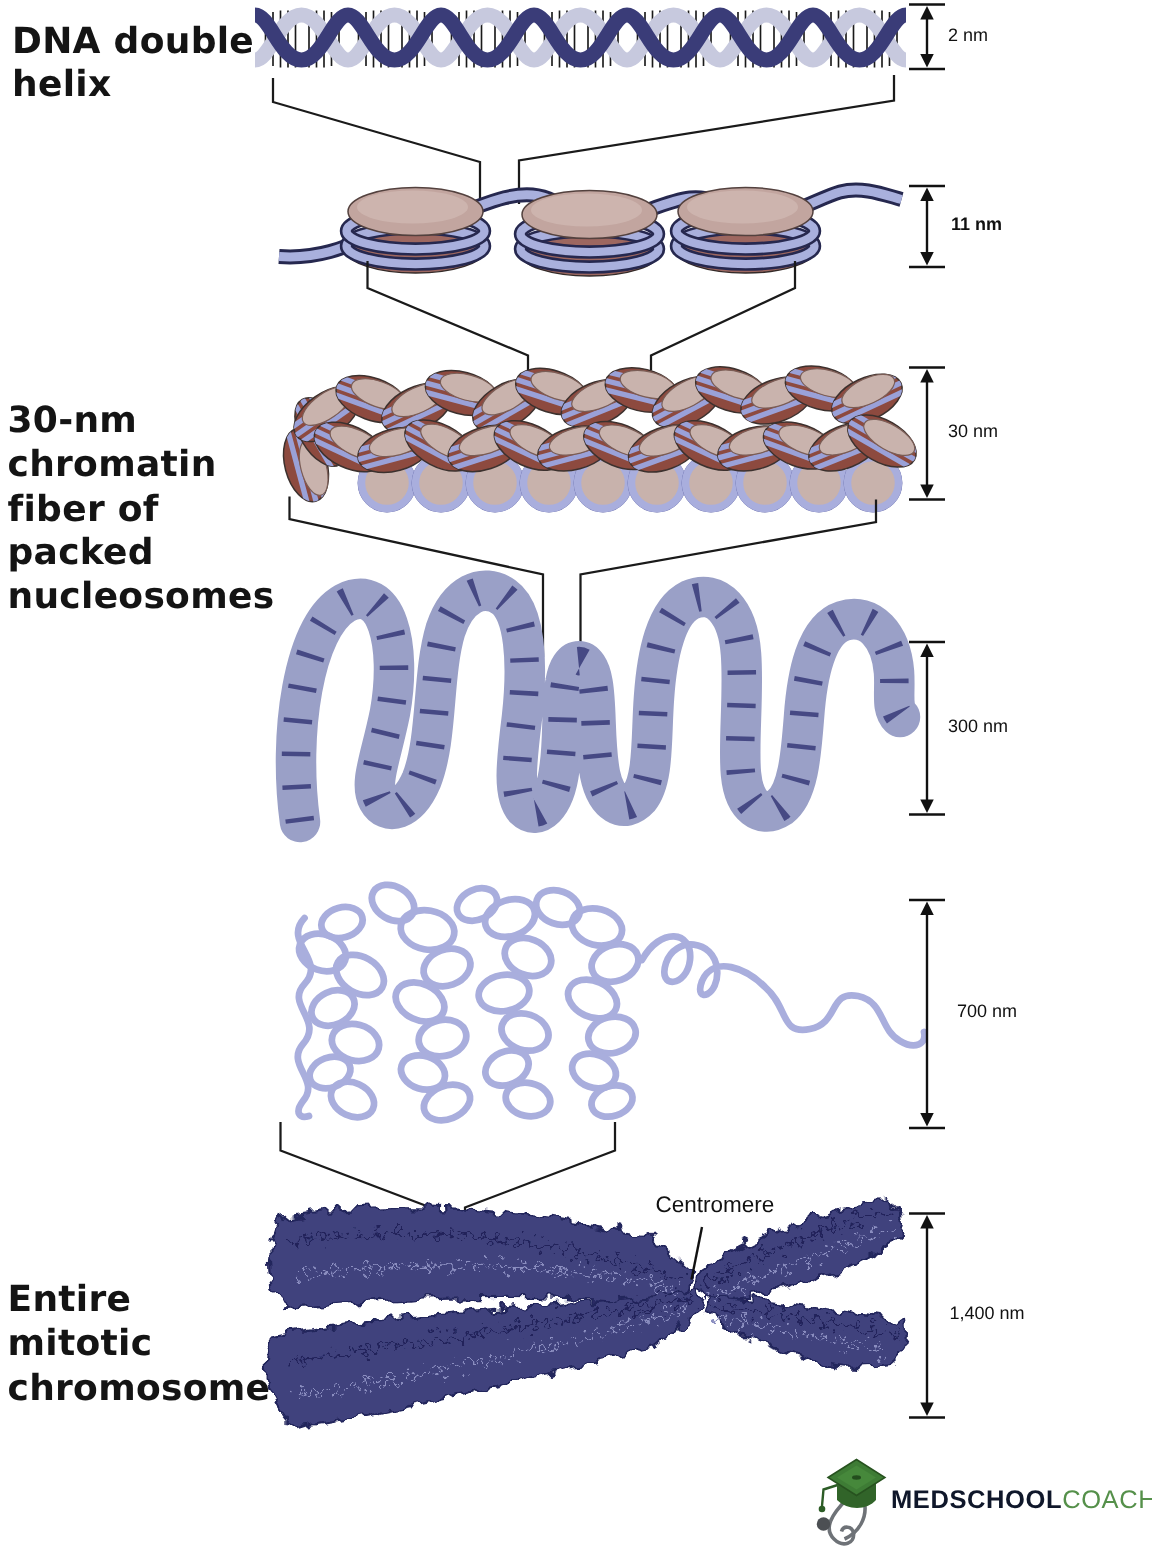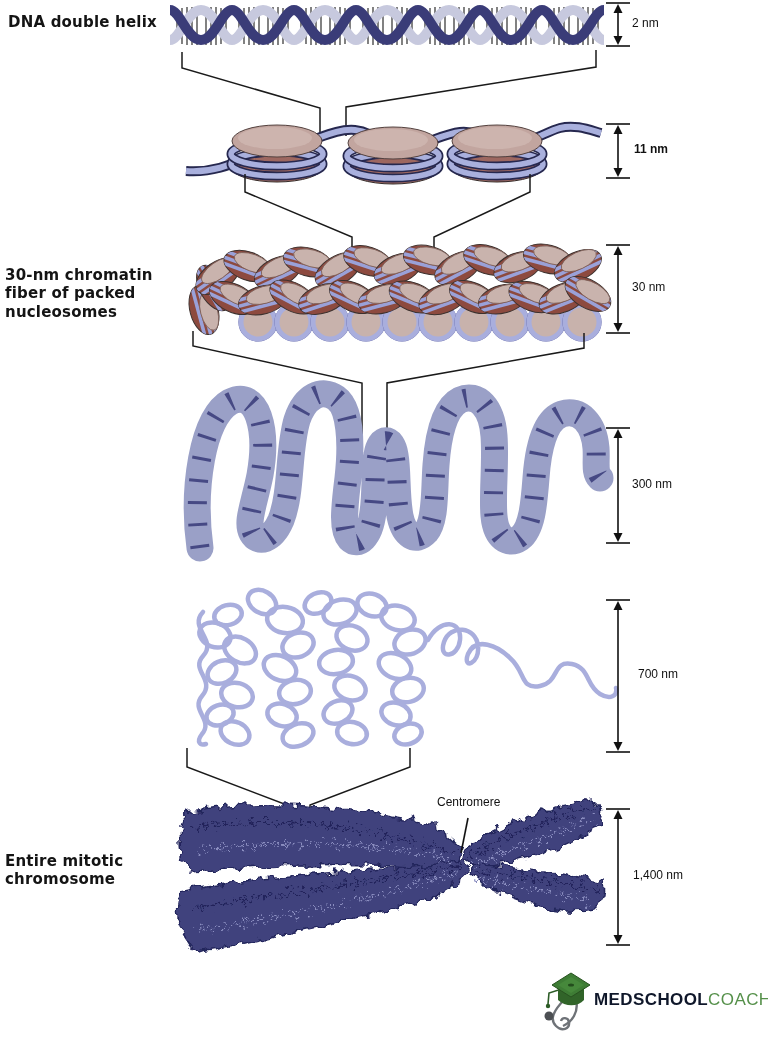--- a/index.html
+++ b/index.html
@@ -1,22 +1,22 @@
 <!DOCTYPE html>
 <html><head>
 <meta charset="utf-8">
 <style>
   html,body{margin:0;padding:0;background:#fff;}
   #stage{position:relative;width:768px;height:1037px;background:#ffffff;overflow:hidden;
          font-family:"DejaVu Sans",sans-serif;}
-  .hand{position:absolute;color:#141414;font-weight:700;font-size:15px;line-height:1.22;
+  .hand{position:absolute;color:#141414;font-weight:700;font-size:24px;line-height:1.22;
         font-family:"DejaVu Sans",sans-serif;letter-spacing:.2px;}
   .meas{position:absolute;color:#111;font-weight:400;font-size:12px;
         font-family:"Liberation Sans",sans-serif;white-space:nowrap;}
-  .anno{position:absolute;color:#111;font-size:12px;font-family:"Liberation Sans",sans-serif;}
+  .anno{position:absolute;color:#111;font-size:15px;font-family:"Liberation Sans",sans-serif;}
   #art{position:absolute;left:0;top:0;}
   .logo-text{position:absolute;left:594px;top:990px;font-family:"Liberation Sans",sans-serif;
              font-size:17px;font-weight:700;letter-spacing:.4px;white-space:nowrap;}
   .logo-black{color:#0f172a;}
   .logo-green{color:#55904a;font-weight:400;}
 </style>
 </head>
 <body>
 
 <div id="stage">

